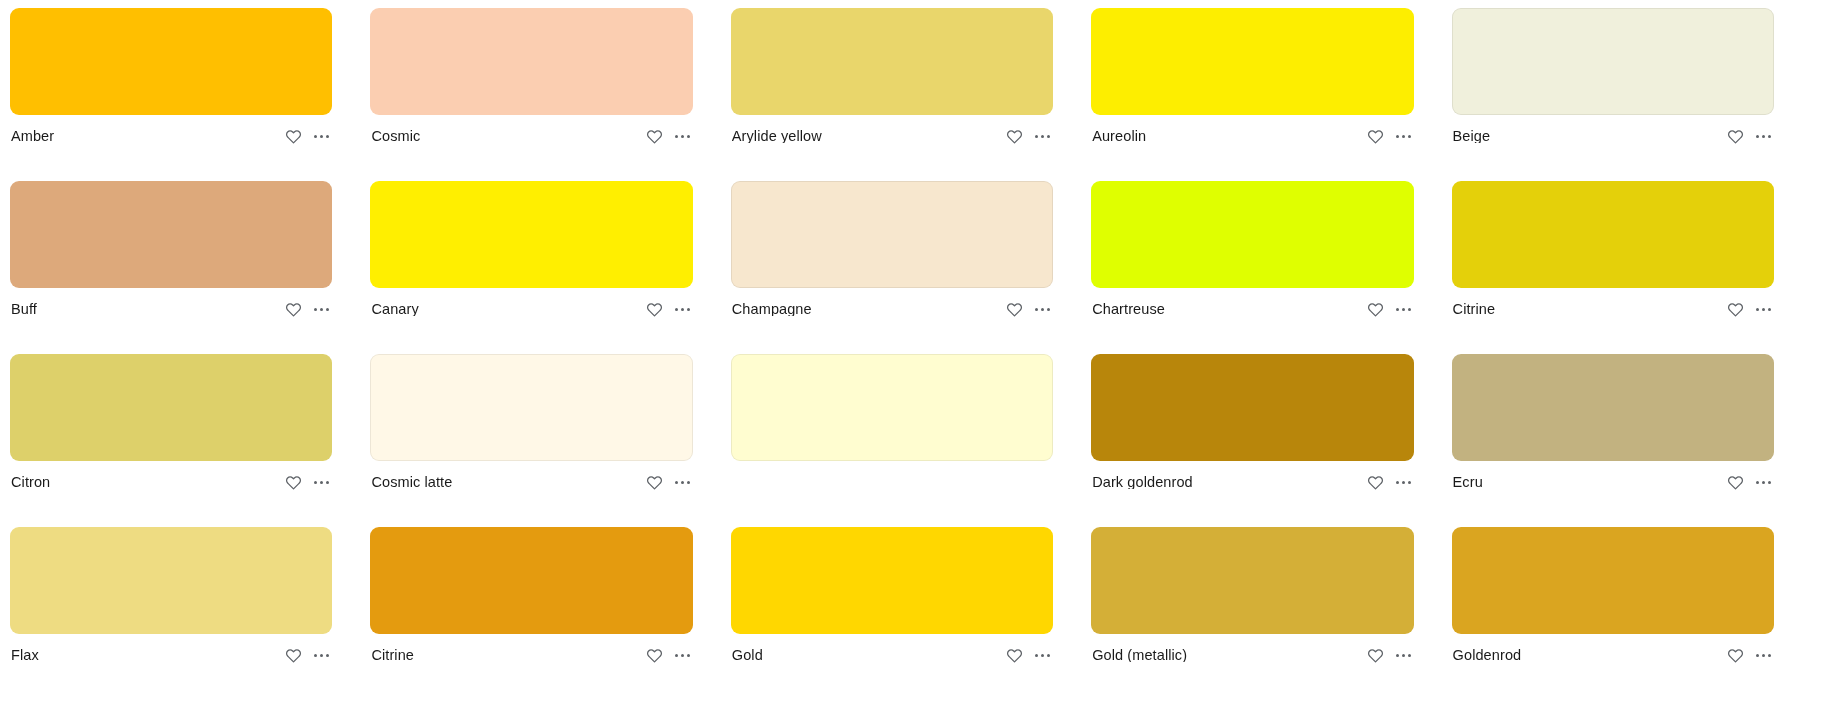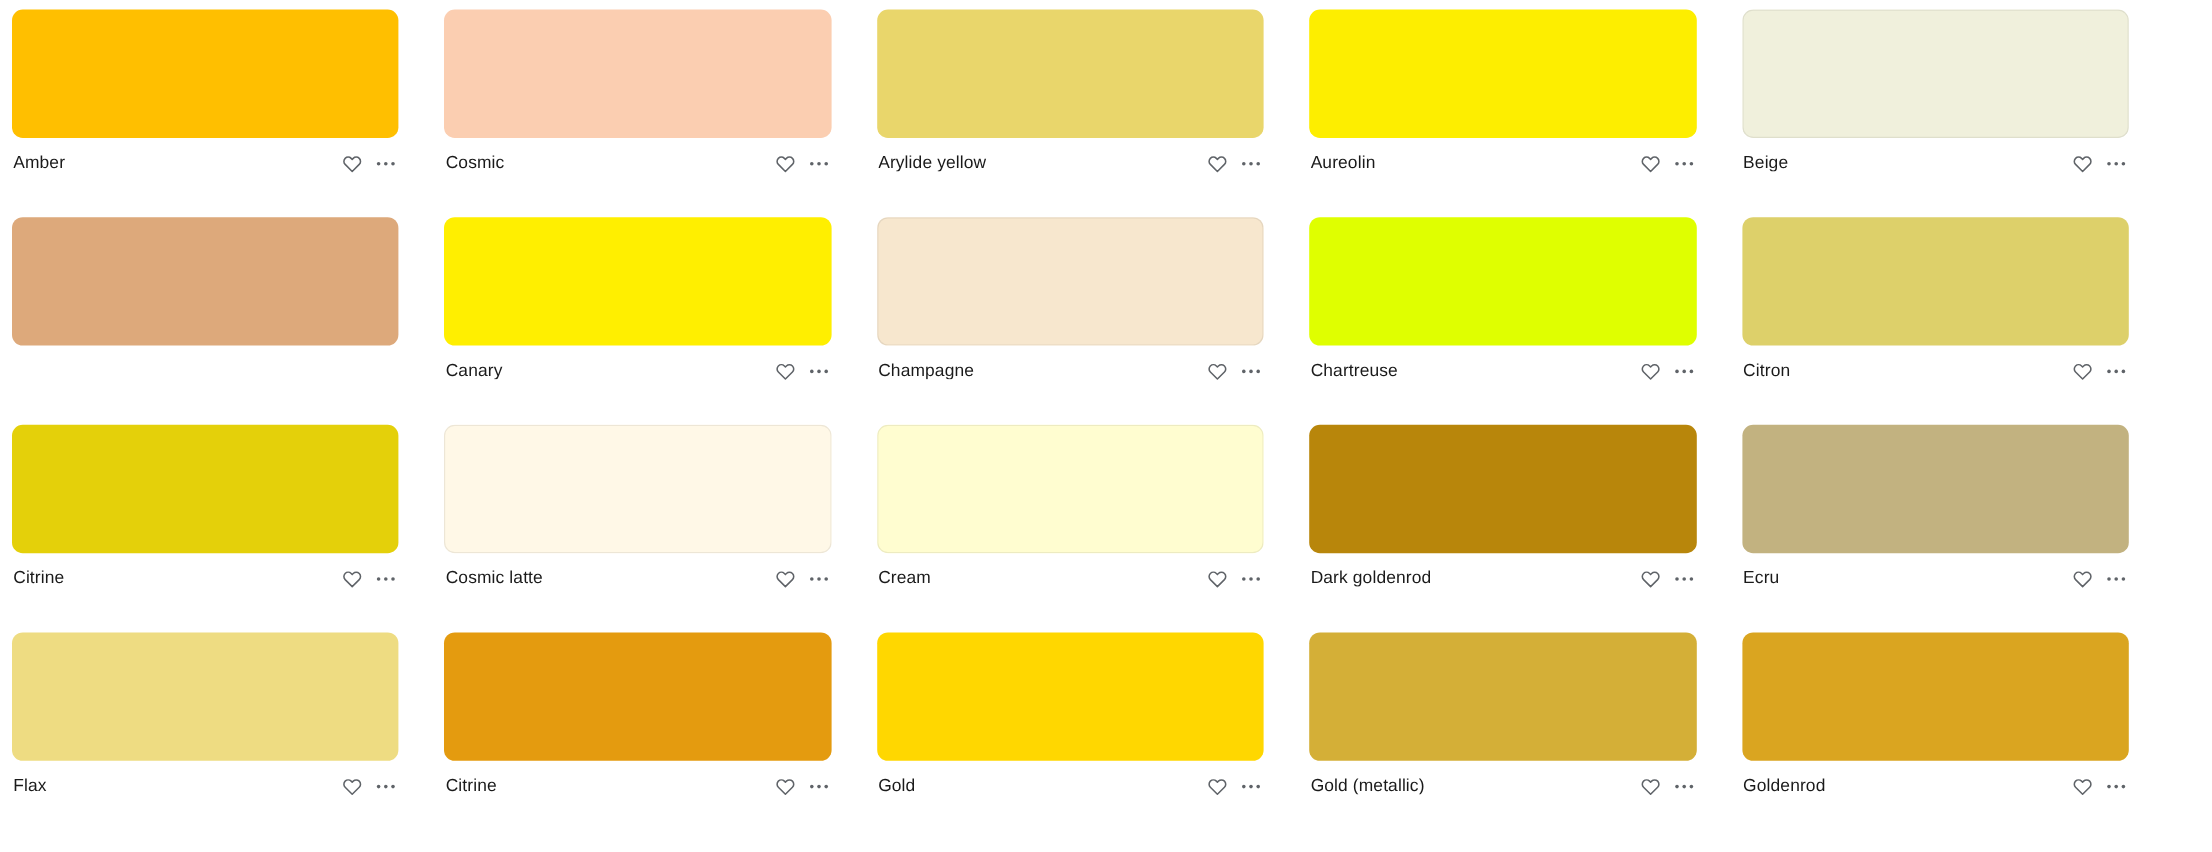--- a/index.html
+++ b/index.html
@@ -190,20 +190,35 @@
           <button class="icon-btn more-icon">
             <i></i>
             <i></i>
             <i></i>
           </button>
         </div>
       </div>
     </div>
     <div class="swatch-card">
       <div class="swatch-chip" style="background: rgb(221, 169, 123);"></div>
+      <div class="swatch-footer">
+        <span class="swatch-name">Buff</span>
+        <div class="swatch-actions">
+          <button class="icon-btn heart-icon">
+            <svg viewBox="0 0 24 24" fill="none" stroke="currentColor" stroke-width="1.8" stroke-linecap="round" stroke-linejoin="round">
+              <path d="M20.3 5.6a5 5 0 0 0-7.1 0L12 6.8l-1.2-1.2a5 5 0 1 0-7.1 7.1l1.2 1.2L12 21l7.1-7.1 1.2-1.2a5 5 0 0 0 0-7.1z"></path>
+            </svg>
+          </button>
+          <button class="icon-btn more-icon">
+            <i></i>
+            <i></i>
+            <i></i>
+          </button>
+        </div>
+      </div>
     </div>
     <div class="swatch-card">
       <div class="swatch-chip" style="background: rgb(255, 239, 0);"></div>
       <div class="swatch-footer">
         <span class="swatch-name">Canary</span>
         <div class="swatch-actions">
           <button class="icon-btn heart-icon">
             <svg viewBox="0 0 24 24" fill="none" stroke="currentColor" stroke-width="1.8" stroke-linecap="round" stroke-linejoin="round">
               <path d="M20.3 5.6a5 5 0 0 0-7.1 0L12 6.8l-1.2-1.2a5 5 0 1 0-7.1 7.1l1.2 1.2L12 21l7.1-7.1 1.2-1.2a5 5 0 0 0 0-7.1z"></path>
             </svg>
@@ -246,164 +261,149 @@
           </button>
           <button class="icon-btn more-icon">
             <i></i>
             <i></i>
             <i></i>
           </button>
         </div>
       </div>
     </div>
     <div class="swatch-card">
+      <div class="swatch-chip" style="background: rgb(228, 208, 10);"></div>
+      <div class="swatch-footer">
+        <span class="swatch-name">Citrine</span>
+        <div class="swatch-actions">
+          <button class="icon-btn heart-icon">
+            <svg viewBox="0 0 24 24" fill="none" stroke="currentColor" stroke-width="1.8" stroke-linecap="round" stroke-linejoin="round">
+              <path d="M20.3 5.6a5 5 0 0 0-7.1 0L12 6.8l-1.2-1.2a5 5 0 1 0-7.1 7.1l1.2 1.2L12 21l7.1-7.1 1.2-1.2a5 5 0 0 0 0-7.1z"></path>
+            </svg>
+          </button>
+          <button class="icon-btn more-icon">
+            <i></i>
+            <i></i>
+            <i></i>
+          </button>
+        </div>
+      </div>
+    </div>
+    <div class="swatch-card">
       <div class="swatch-chip" style="background: rgb(221, 208, 106);"></div>
       <div class="swatch-footer">
         <span class="swatch-name">Citron</span>
         <div class="swatch-actions">
           <button class="icon-btn heart-icon">
             <svg viewBox="0 0 24 24" fill="none" stroke="currentColor" stroke-width="1.8" stroke-linecap="round" stroke-linejoin="round">
               <path d="M20.3 5.6a5 5 0 0 0-7.1 0L12 6.8l-1.2-1.2a5 5 0 1 0-7.1 7.1l1.2 1.2L12 21l7.1-7.1 1.2-1.2a5 5 0 0 0 0-7.1z"></path>
             </svg>
           </button>
           <button class="icon-btn more-icon">
             <i></i>
             <i></i>
             <i></i>
           </button>
         </div>
       </div>
     </div>
     <div class="swatch-card">
-      <div class="swatch-chip" style="background: rgb(228, 208, 10);"></div>
+      <div class="swatch-chip bordered" style="background: rgb(255, 248, 231);"></div>
+      <div class="swatch-footer">
+        <span class="swatch-name">Cosmic latte</span>
+        <div class="swatch-actions">
+          <button class="icon-btn heart-icon">
+            <svg viewBox="0 0 24 24" fill="none" stroke="currentColor" stroke-width="1.8" stroke-linecap="round" stroke-linejoin="round">
+              <path d="M20.3 5.6a5 5 0 0 0-7.1 0L12 6.8l-1.2-1.2a5 5 0 1 0-7.1 7.1l1.2 1.2L12 21l7.1-7.1 1.2-1.2a5 5 0 0 0 0-7.1z"></path>
+            </svg>
+          </button>
+          <button class="icon-btn more-icon">
+            <i></i>
+            <i></i>
+            <i></i>
+          </button>
+        </div>
+      </div>
+    </div>
+    <div class="swatch-card">
+      <div class="swatch-chip bordered" style="background: rgb(255, 253, 208);"></div>
+    </div>
+    <div class="swatch-card">
+      <div class="swatch-chip" style="background: rgb(184, 134, 11);"></div>
+      <div class="swatch-footer">
+        <span class="swatch-name">Dark goldenrod</span>
+        <div class="swatch-actions">
+          <button class="icon-btn heart-icon">
+            <svg viewBox="0 0 24 24" fill="none" stroke="currentColor" stroke-width="1.8" stroke-linecap="round" stroke-linejoin="round">
+              <path d="M20.3 5.6a5 5 0 0 0-7.1 0L12 6.8l-1.2-1.2a5 5 0 1 0-7.1 7.1l1.2 1.2L12 21l7.1-7.1 1.2-1.2a5 5 0 0 0 0-7.1z"></path>
+            </svg>
+          </button>
+          <button class="icon-btn more-icon">
+            <i></i>
+            <i></i>
+            <i></i>
+          </button>
+        </div>
+      </div>
+    </div>
+    <div class="swatch-card">
+      <div class="swatch-chip" style="background: rgb(194, 178, 128);"></div>
+      <div class="swatch-footer">
+        <span class="swatch-name">Ecru</span>
+        <div class="swatch-actions">
+          <button class="icon-btn heart-icon">
+            <svg viewBox="0 0 24 24" fill="none" stroke="currentColor" stroke-width="1.8" stroke-linecap="round" stroke-linejoin="round">
+              <path d="M20.3 5.6a5 5 0 0 0-7.1 0L12 6.8l-1.2-1.2a5 5 0 1 0-7.1 7.1l1.2 1.2L12 21l7.1-7.1 1.2-1.2a5 5 0 0 0 0-7.1z"></path>
+            </svg>
+          </button>
+          <button class="icon-btn more-icon">
+            <i></i>
+            <i></i>
+            <i></i>
+          </button>
+        </div>
+      </div>
+    </div>
+    <div class="swatch-card">
+      <div class="swatch-chip" style="background: rgb(238, 220, 130);"></div>
+      <div class="swatch-footer">
+        <span class="swatch-name">Flax</span>
+        <div class="swatch-actions">
+          <button class="icon-btn heart-icon">
+            <svg viewBox="0 0 24 24" fill="none" stroke="currentColor" stroke-width="1.8" stroke-linecap="round" stroke-linejoin="round">
+              <path d="M20.3 5.6a5 5 0 0 0-7.1 0L12 6.8l-1.2-1.2a5 5 0 1 0-7.1 7.1l1.2 1.2L12 21l7.1-7.1 1.2-1.2a5 5 0 0 0 0-7.1z"></path>
+            </svg>
+          </button>
+          <button class="icon-btn more-icon">
+            <i></i>
+            <i></i>
+            <i></i>
+          </button>
+        </div>
+      </div>
+    </div>
+    <div class="swatch-card">
+      <div class="swatch-chip" style="background: rgb(228, 155, 15);"></div>
       <div class="swatch-footer">
         <span class="swatch-name">Citrine</span>
         <div class="swatch-actions">
           <button class="icon-btn heart-icon">
             <svg viewBox="0 0 24 24" fill="none" stroke="currentColor" stroke-width="1.8" stroke-linecap="round" stroke-linejoin="round">
               <path d="M20.3 5.6a5 5 0 0 0-7.1 0L12 6.8l-1.2-1.2a5 5 0 1 0-7.1 7.1l1.2 1.2L12 21l7.1-7.1 1.2-1.2a5 5 0 0 0 0-7.1z"></path>
             </svg>
           </button>
           <button class="icon-btn more-icon">
             <i></i>
             <i></i>
             <i></i>
           </button>
         </div>
       </div>
     </div>
     <div class="swatch-card">
-      <div class="swatch-chip bordered" style="background: rgb(255, 248, 231);"></div>
-      <div class="swatch-footer">
-        <span class="swatch-name">Cosmic latte</span>
-        <div class="swatch-actions">
-          <button class="icon-btn heart-icon">
-            <svg viewBox="0 0 24 24" fill="none" stroke="currentColor" stroke-width="1.8" stroke-linecap="round" stroke-linejoin="round">
-              <path d="M20.3 5.6a5 5 0 0 0-7.1 0L12 6.8l-1.2-1.2a5 5 0 1 0-7.1 7.1l1.2 1.2L12 21l7.1-7.1 1.2-1.2a5 5 0 0 0 0-7.1z"></path>
-            </svg>
-          </button>
-          <button class="icon-btn more-icon">
-            <i></i>
-            <i></i>
-            <i></i>
-          </button>
-        </div>
-      </div>
-    </div>
-    <div class="swatch-card">
-      <div class="swatch-chip bordered" style="background: rgb(255, 253, 208);"></div>
-      <div class="swatch-footer">
-        <span class="swatch-name">Cream</span>
-        <div class="swatch-actions">
-          <button class="icon-btn heart-icon">
-            <svg viewBox="0 0 24 24" fill="none" stroke="currentColor" stroke-width="1.8" stroke-linecap="round" stroke-linejoin="round">
-              <path d="M20.3 5.6a5 5 0 0 0-7.1 0L12 6.8l-1.2-1.2a5 5 0 1 0-7.1 7.1l1.2 1.2L12 21l7.1-7.1 1.2-1.2a5 5 0 0 0 0-7.1z"></path>
-            </svg>
-          </button>
-          <button class="icon-btn more-icon">
-            <i></i>
-            <i></i>
-            <i></i>
-          </button>
-        </div>
-      </div>
-    </div>
-    <div class="swatch-card">
-      <div class="swatch-chip" style="background: rgb(184, 134, 11);"></div>
-      <div class="swatch-footer">
-        <span class="swatch-name">Dark goldenrod</span>
-        <div class="swatch-actions">
-          <button class="icon-btn heart-icon">
-            <svg viewBox="0 0 24 24" fill="none" stroke="currentColor" stroke-width="1.8" stroke-linecap="round" stroke-linejoin="round">
-              <path d="M20.3 5.6a5 5 0 0 0-7.1 0L12 6.8l-1.2-1.2a5 5 0 1 0-7.1 7.1l1.2 1.2L12 21l7.1-7.1 1.2-1.2a5 5 0 0 0 0-7.1z"></path>
-            </svg>
-          </button>
-          <button class="icon-btn more-icon">
-            <i></i>
-            <i></i>
-            <i></i>
-          </button>
-        </div>
-      </div>
-    </div>
-    <div class="swatch-card">
-      <div class="swatch-chip" style="background: rgb(194, 178, 128);"></div>
-      <div class="swatch-footer">
-        <span class="swatch-name">Ecru</span>
-        <div class="swatch-actions">
-          <button class="icon-btn heart-icon">
-            <svg viewBox="0 0 24 24" fill="none" stroke="currentColor" stroke-width="1.8" stroke-linecap="round" stroke-linejoin="round">
-              <path d="M20.3 5.6a5 5 0 0 0-7.1 0L12 6.8l-1.2-1.2a5 5 0 1 0-7.1 7.1l1.2 1.2L12 21l7.1-7.1 1.2-1.2a5 5 0 0 0 0-7.1z"></path>
-            </svg>
-          </button>
-          <button class="icon-btn more-icon">
-            <i></i>
-            <i></i>
-            <i></i>
-          </button>
-        </div>
-      </div>
-    </div>
-    <div class="swatch-card">
-      <div class="swatch-chip" style="background: rgb(238, 220, 130);"></div>
-      <div class="swatch-footer">
-        <span class="swatch-name">Flax</span>
-        <div class="swatch-actions">
-          <button class="icon-btn heart-icon">
-            <svg viewBox="0 0 24 24" fill="none" stroke="currentColor" stroke-width="1.8" stroke-linecap="round" stroke-linejoin="round">
-              <path d="M20.3 5.6a5 5 0 0 0-7.1 0L12 6.8l-1.2-1.2a5 5 0 1 0-7.1 7.1l1.2 1.2L12 21l7.1-7.1 1.2-1.2a5 5 0 0 0 0-7.1z"></path>
-            </svg>
-          </button>
-          <button class="icon-btn more-icon">
-            <i></i>
-            <i></i>
-            <i></i>
-          </button>
-        </div>
-      </div>
-    </div>
-    <div class="swatch-card">
-      <div class="swatch-chip" style="background: rgb(228, 155, 15);"></div>
-      <div class="swatch-footer">
-        <span class="swatch-name">Citrine</span>
-        <div class="swatch-actions">
-          <button class="icon-btn heart-icon">
-            <svg viewBox="0 0 24 24" fill="none" stroke="currentColor" stroke-width="1.8" stroke-linecap="round" stroke-linejoin="round">
-              <path d="M20.3 5.6a5 5 0 0 0-7.1 0L12 6.8l-1.2-1.2a5 5 0 1 0-7.1 7.1l1.2 1.2L12 21l7.1-7.1 1.2-1.2a5 5 0 0 0 0-7.1z"></path>
-            </svg>
-          </button>
-          <button class="icon-btn more-icon">
-            <i></i>
-            <i></i>
-            <i></i>
-          </button>
-        </div>
-      </div>
-    </div>
-    <div class="swatch-card">
       <div class="swatch-chip" style="background: rgb(255, 215, 0);"></div>
       <div class="swatch-footer">
         <span class="swatch-name">Gold</span>
         <div class="swatch-actions">
           <button class="icon-btn heart-icon">
             <svg viewBox="0 0 24 24" fill="none" stroke="currentColor" stroke-width="1.8" stroke-linecap="round" stroke-linejoin="round">
               <path d="M20.3 5.6a5 5 0 0 0-7.1 0L12 6.8l-1.2-1.2a5 5 0 1 0-7.1 7.1l1.2 1.2L12 21l7.1-7.1 1.2-1.2a5 5 0 0 0 0-7.1z"></path>
             </svg>
           </button>
           <button class="icon-btn more-icon">

